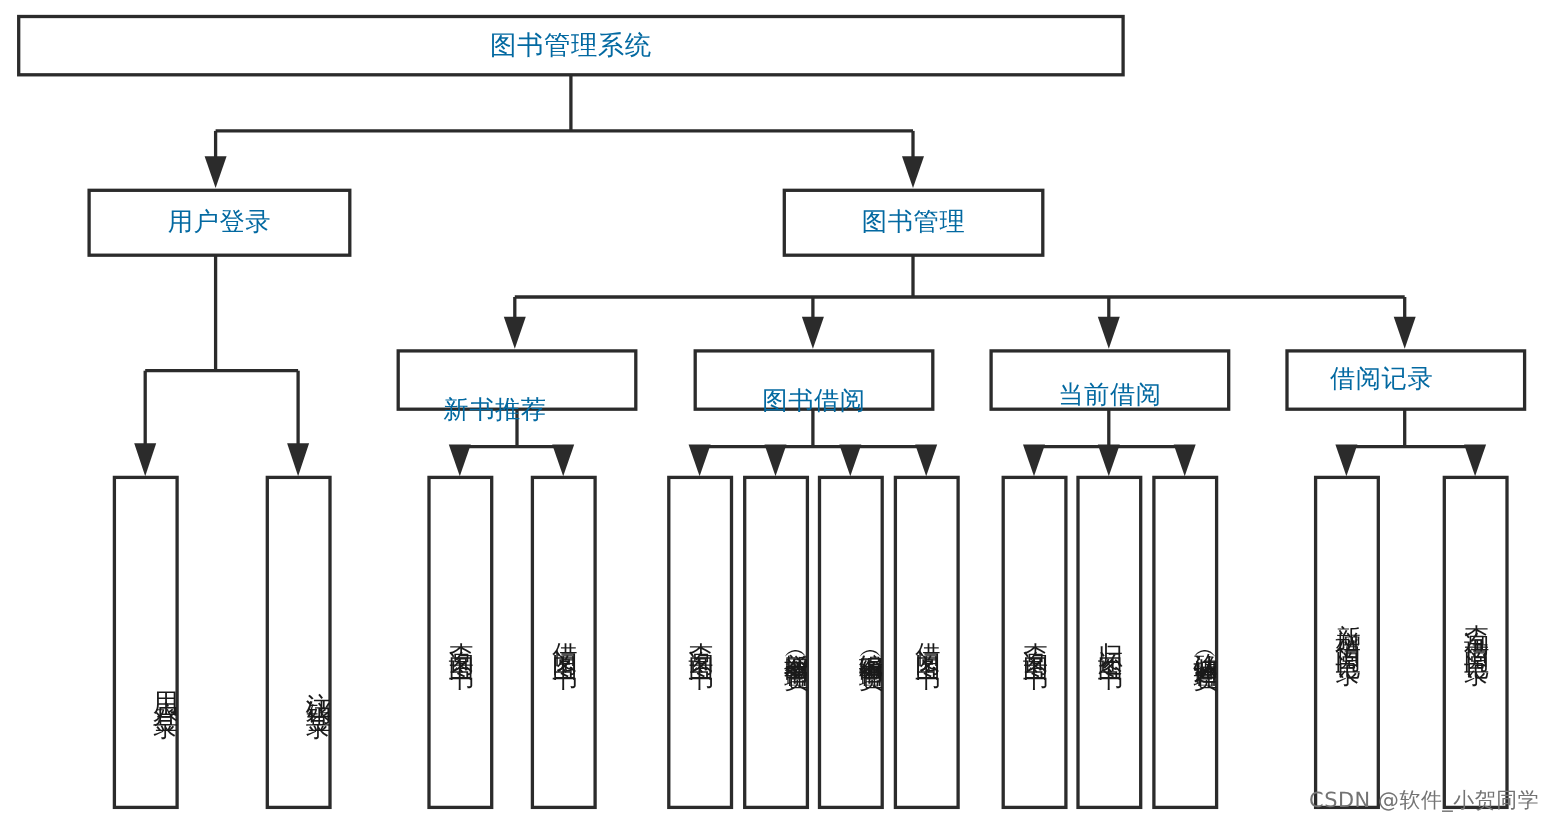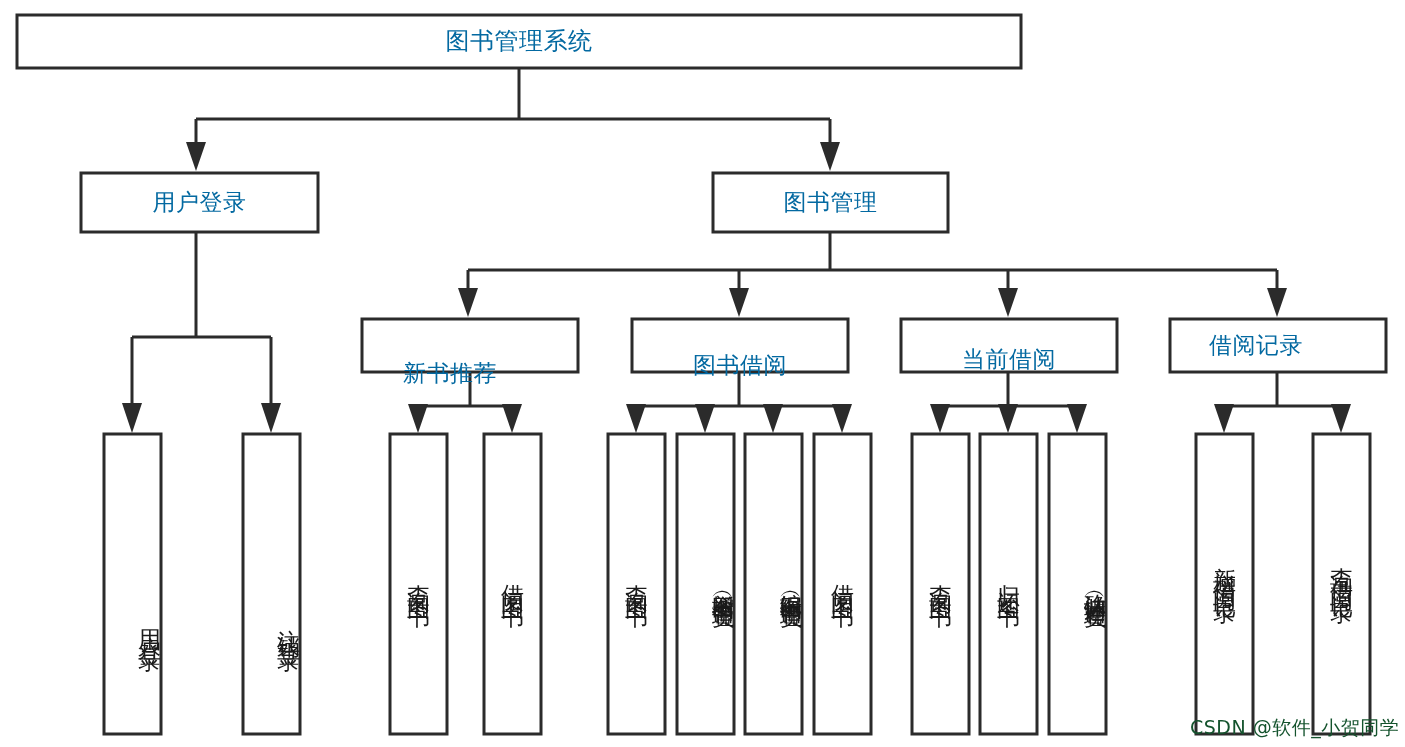--- a/index.html
+++ b/index.html
@@ -76,21 +76,21 @@
   }
   .node-label-v.center {
     align-items: center;
   }
   .node-label-v.tight {
     letter-spacing: 2px;
     font-size: 22px;
   }
   .watermark {
     position: absolute;
-    color: #14532d;
+    color: #737373;
     font-size: 19px;
     letter-spacing: 0.5px;
     white-space: nowrap;
     pointer-events: none;
     user-select: none;
   }
 </style>
 </head>
 <body>
 

